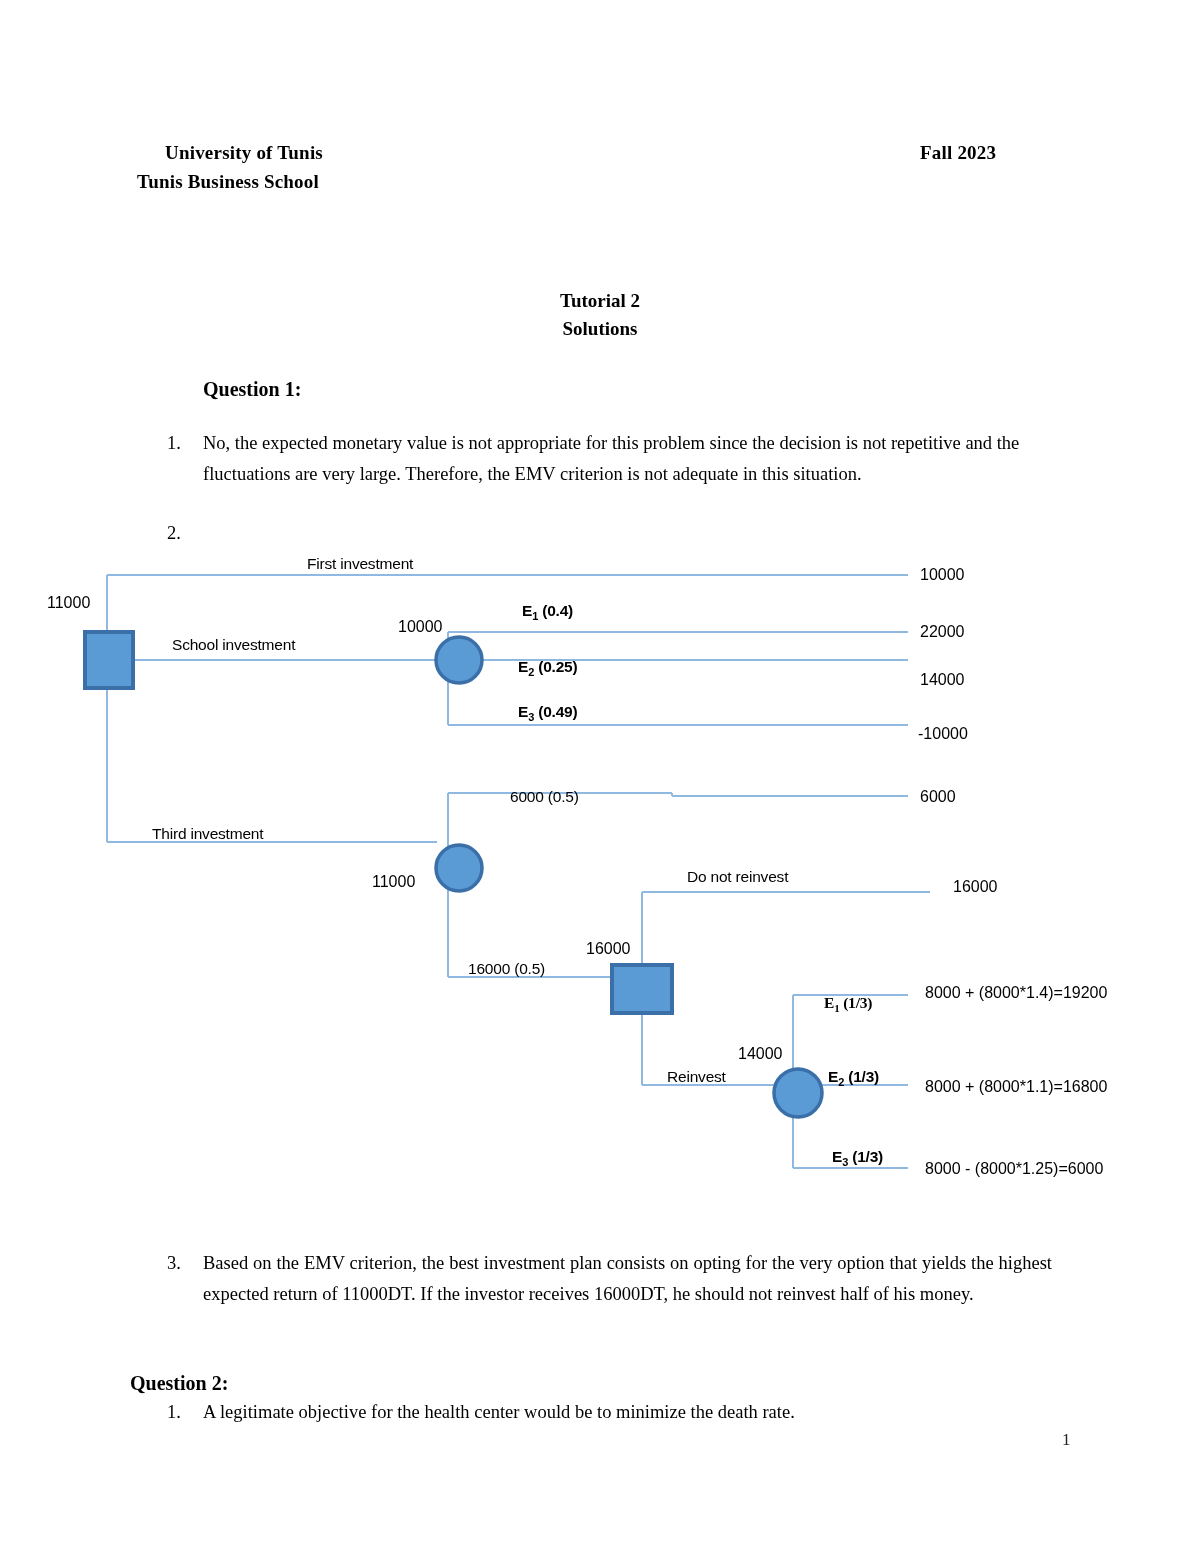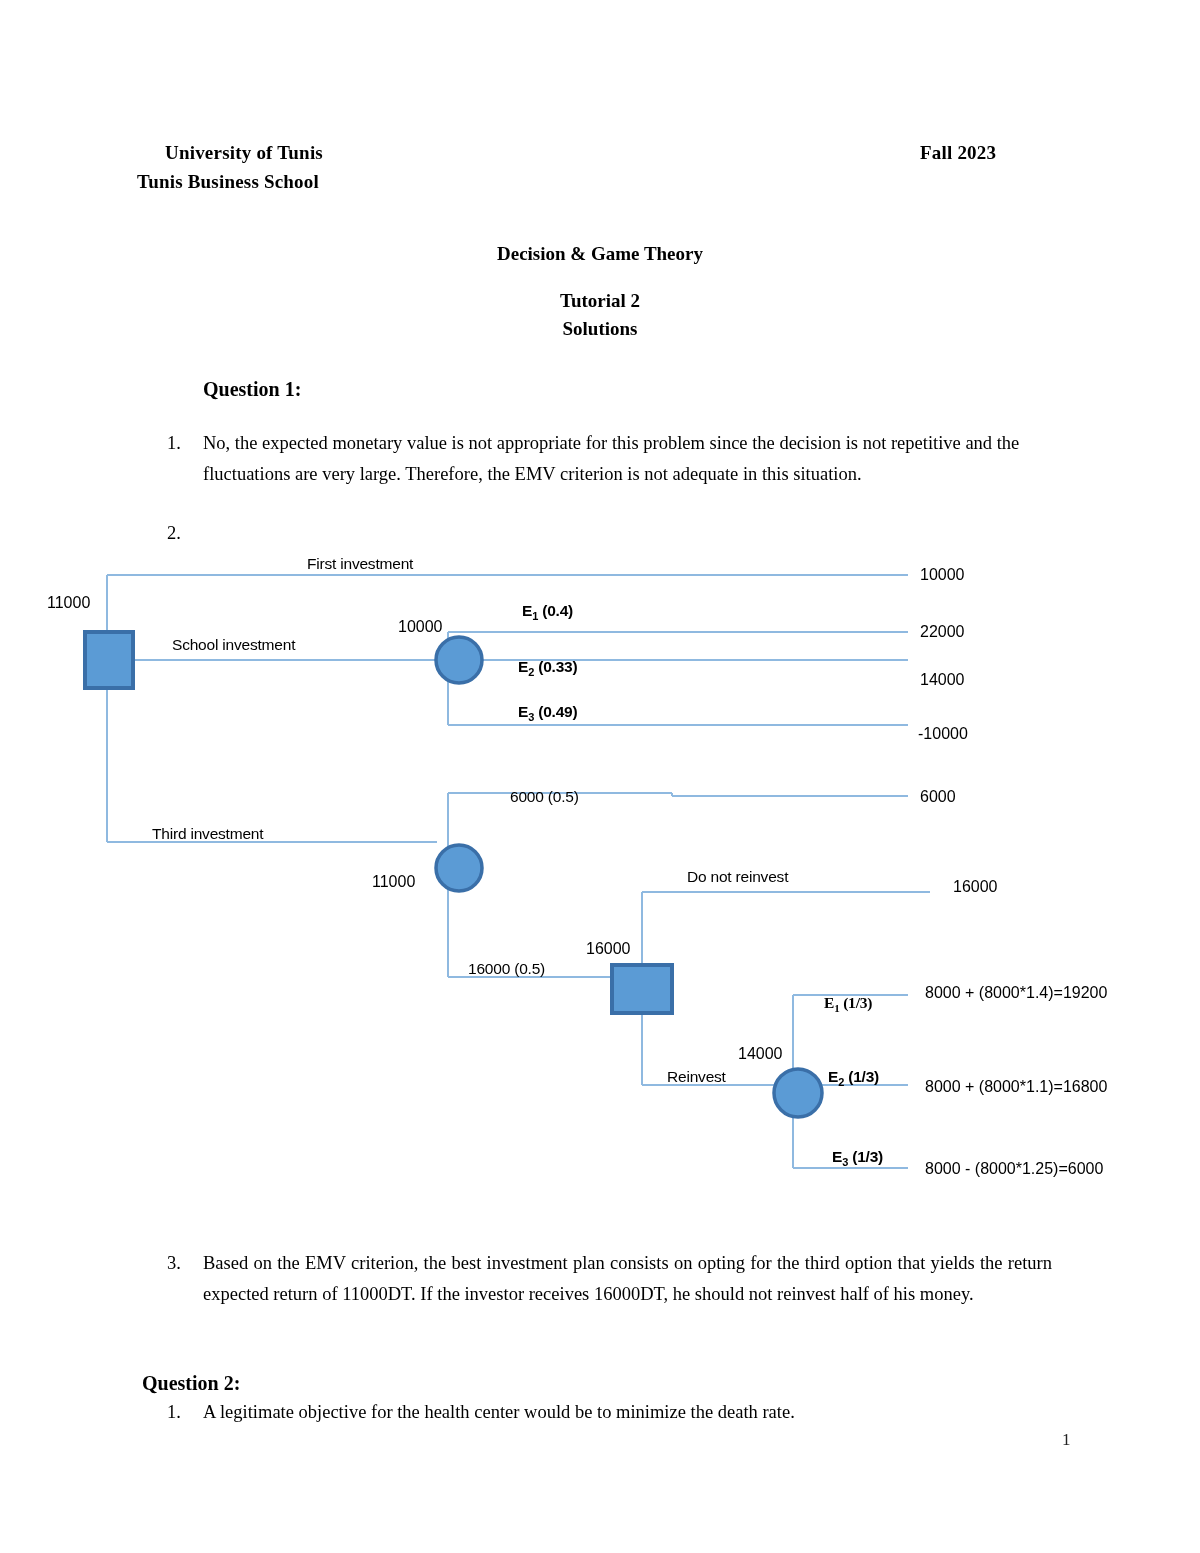--- a/index.html
+++ b/index.html
@@ -14,21 +14,21 @@
   #term  {left:920px;top:142px;}
 
   .ctr{position:absolute;width:100%;text-align:center;font-weight:bold;font-size:19px;}
   #course{top:243px;}
   #tut   {top:290px;}
   #sol   {top:318px;}
 
   
   .qhead{position:absolute;font-weight:bold;font-size:20px;}
   #q1h{left:167px;top:378px;margin-left:36px;}
-  #q2h{left:142px;top:1372px;}
+  #q2h{left:130px;top:1372px;}
 
   .li{position:absolute;display:flex;font-size:18.5px;line-height:31px;}
   .li .num{width:36px;flex:none;}
   .li .txt{display:block;}
   #q1i1{left:167px;top:428px;width:880px;}
   #q1i2{left:167px;top:518px;width:200px;}
   #q1i3{left:167px;top:1248px;width:885px;}
   #q2i1{left:167px;top:1397px;width:885px;}
   #q1i3 .txt{text-align:justify;}
 
@@ -46,21 +46,20 @@
 </style>
 </head>
 <body>
 
 <div class="page">
 
   <div class="hdr" id="uni">University of Tunis</div>
   <div class="hdr" id="school">Tunis Business School</div>
   <div class="hdr" id="term">Fall 2023</div>
 
-  <div class="ctr" id="course">Decision &amp; Game Theory</div>
   <div class="ctr" id="tut">Tutorial 2</div>
   <div class="ctr" id="sol">Solutions</div>
 
   <div class="qhead" id="q1h">Question 1:</div>
 
   <div class="li" id="q1i1">
     <span class="num">1.</span>
     <span class="txt">No, the expected monetary value is not appropriate for this problem since the decision is not repetitive and the fluctuations are very large. Therefore, the EMV criterion is not adequate in this situation.</span>
   </div>
 
@@ -125,21 +124,21 @@
     <div class="tlabel" style="left:667px;top:528px;">Reinvest</div>
     <div class="tlabel" style="left:510px;top:248px;">6000 (0.5)</div>
     <div class="tlabel" style="left:468px;top:420px;">16000 (0.5)</div>
 
     <div class="tlabel ebold" style="left:522px;top:62px;">
       <span>E</span><sub>1</sub>
       <span>(0.4)</span>
     </div>
     <div class="tlabel ebold" style="left:518px;top:118px;">
       <span>E</span><sub>2</sub>
-      <span>(0.33)</span>
+      <span>(0.25)</span>
     </div>
     <div class="tlabel ebold" style="left:518px;top:163px;">
       <span>E</span><sub>3</sub>
       <span>(0.49)</span>
     </div>
 
     <div class="tlabel ebold" style="left:824px;top:454px;font-family:Liberation Serif, serif;">
       <span>E</span><sub>1</sub>
       <span>(1/3)</span>
     </div>
@@ -158,21 +157,21 @@
     <div class="tval" style="left:918px;top:185px;">-10000</div>
     <div class="tval" style="left:920px;top:248px;">6000</div>
     <div class="tval" style="left:953px;top:338px;">16000</div>
     <div class="tval" style="left:925px;top:444px;">8000 + (8000*1.4)=19200</div>
     <div class="tval" style="left:925px;top:538px;text-align:center;">8000 + (8000*1.1)=16800</div>
     <div class="tval" style="left:925px;top:620px;">8000 - (8000*1.25)=6000</div>
   </div>
 
   <div class="li" id="q1i3">
     <span class="num">3.</span>
-    <span class="txt">Based on the EMV criterion, the best investment plan consists on opting for the third option that yields the return expected return of 11000DT. If the investor receives 16000DT, he should not reinvest half of his money.</span>
+    <span class="txt">Based on the EMV criterion, the best investment plan consists on opting for the very option that yields the highest expected return of 11000DT. If the investor receives 16000DT, he should not reinvest half of his money.</span>
   </div>
 
   <div class="qhead" id="q2h">Question 2:</div>
 
   <div class="li" id="q2i1">
     <span class="num">1.</span>
     <span class="txt">A legitimate objective for the health center would be to minimize the death rate.</span>
   </div>
 
   <div id="pageno">1</div>

